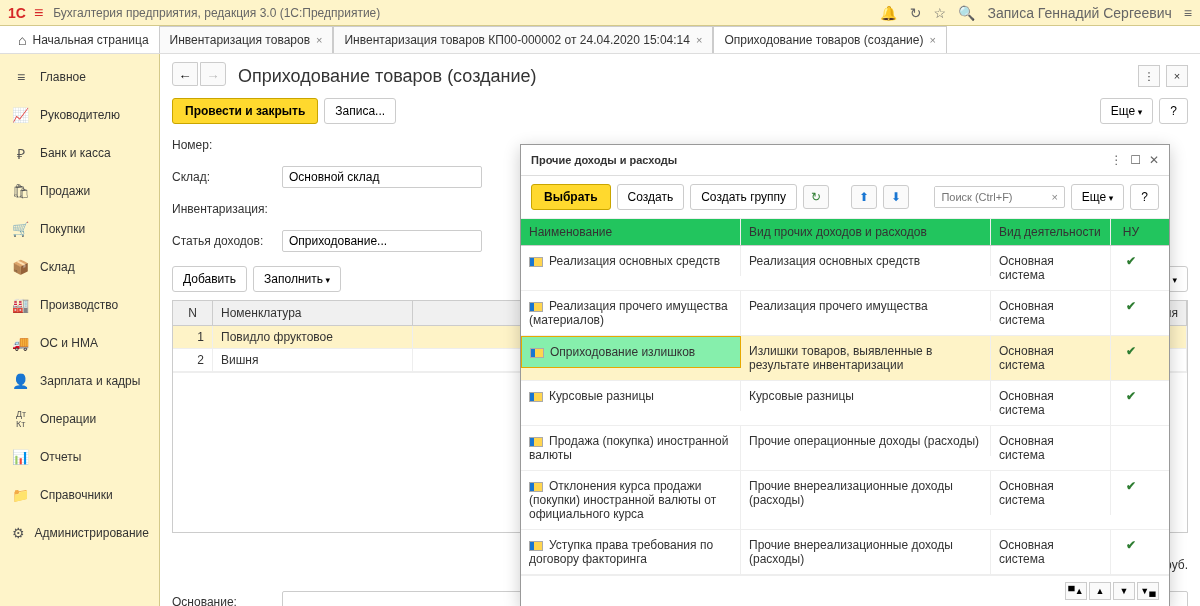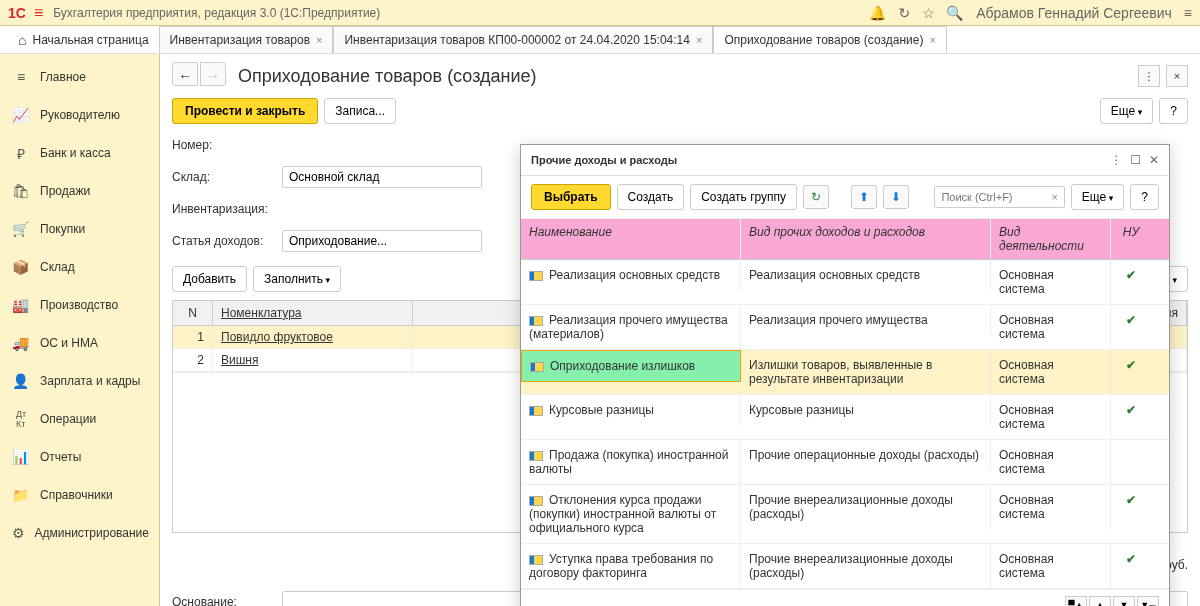--- a/index.html
+++ b/index.html
@@ -49,21 +49,21 @@
   .form-label { width: 110px; color: #333; font-size: 12px; }
   .form-input { border: 1px solid #ccc; padding: 3px 6px; border-radius: 2px; font-size: 12px; min-width: 200px; }
   
   .sub-toolbar { display: flex; align-items: center; gap: 6px; margin: 8px 0; }
   .right-more { margin-left: auto; }
   
   .table-container { border: 1px solid #ccc; }
   .tbl-header { display: flex; background: #f0f0f0; border-bottom: 1px solid #ccc; }
   .tbl-header-cell { padding: 5px 8px; border-right: 1px solid #ccc; font-size: 12px; }
   .col-n { width: 40px; text-align: center; }
-  .col-nom { width: 200px; text-decoration: underline; }
+  .col-nom { width: 200px; }
   .col-origin { width: 160px; flex: 1; }
   .tbl-row { display: flex; border-bottom: 1px solid #eee; }
   .tbl-row.selected { background: #fef3c7; }
   .tbl-cell { padding: 4px 8px; border-right: 1px solid #eee; font-size: 12px; }
   
   .bottom-form { margin-top: 20px; }
   .total-row { display: flex; align-items: center; justify-content: flex-end; margin-top: 6px; gap: 8px; }
   .total-val { background: #f5f5f5; border: 1px solid #ccc; padding: 4px 10px; min-width: 80px; text-align: right; }
   
   
@@ -73,21 +73,21 @@
   .modal-header-icons { display: flex; gap: 8px; }
   .modal-header-icons span { cursor: pointer; color: #666; font-size: 12px; }
   .modal-toolbar { display: flex; align-items: center; gap: 6px; padding: 8px 10px; border-bottom: 1px solid #eee; }
   .modal-toolbar .spacer { flex: 1; }
   .search-wrap { display: flex; align-items: center; border: 1px solid #ccc; border-radius: 2px; }
   .search-input { border: none; padding: 4px 6px; width: 110px; font-size: 11px; outline: none; }
   .search-clear { padding: 0 6px; color: #888; cursor: pointer; font-size: 11px; }
   .icon-btn { width: 26px; height: 24px; border: 1px solid #ccc; background: #fafafa; cursor: pointer; display: inline-flex; align-items: center; justify-content: center; font-size: 12px; border-radius: 3px; }
   
   .modal-table { width: 100%; }
-  .modal-thead { display: flex; background: #f9a8d4; border-bottom: 1px solid #ccc; font-style: italic; }
+  .modal-thead { display: flex; background: #22c55e; border-bottom: 1px solid #ccc; }
   .m-col-1 { width: 220px; padding: 6px 8px; border-right: 1px solid #eee; }
   .m-col-2 { width: 250px; padding: 6px 8px; border-right: 1px solid #eee; }
   .m-col-3 { width: 120px; padding: 6px 8px; border-right: 1px solid #eee; }
   .m-col-4 { width: 40px; padding: 6px 8px; text-align: center; }
   .modal-row { display: flex; border-bottom: 1px solid #eee; min-height: 40px; align-items: flex-start; }
   .modal-row.selected { background: #fef3c7; }
   .modal-row.selected .m-col-1 { border: 1px solid #e6a800; background: #86efac; }
   .m-cell { font-size: 12px; padding: 8px; }
   .row-icon { display: inline-block; width: 14px; height: 10px; background: linear-gradient(to right, #1976d2 30%, #ffd54f 30%); border: 1px solid #aaa; margin-right: 6px; vertical-align: middle; }
   .check-green { color: #2e7d32; font-weight: bold; }
@@ -102,21 +102,21 @@
 
 <div class="top-header">
   <span class="logo-1c">1С</span>
   <span class="menu-icon">≡</span>
   <span class="app-title">Бухгалтерия предприятия, редакция 3.0  (1С:Предприятие)</span>
   <div class="header-icons">
     <span>🔔</span>
     <span>↻</span>
     <span>☆</span>
     <span>🔍</span>
-    <span class="user-name">Абрамов Геннадий Сергеевич</span>
+    <span class="user-name">Записа Геннадий Сергеевич</span>
     <span>≡</span>
   </div>
 </div>
 
 <div class="tabs-bar">
   <div class="home-tab">
     <span class="home-icon">⌂</span>
     <span>Начальная страница</span>
   </div>
   <div class="tab">

